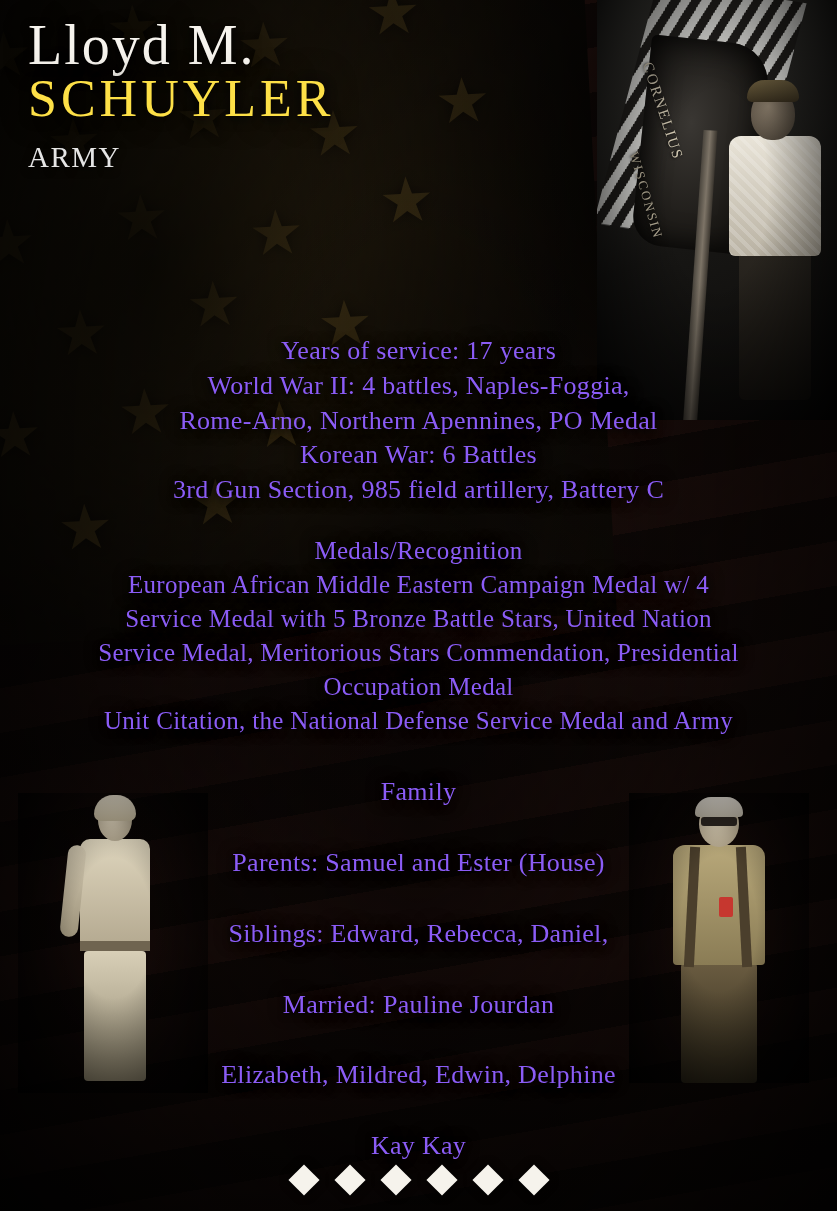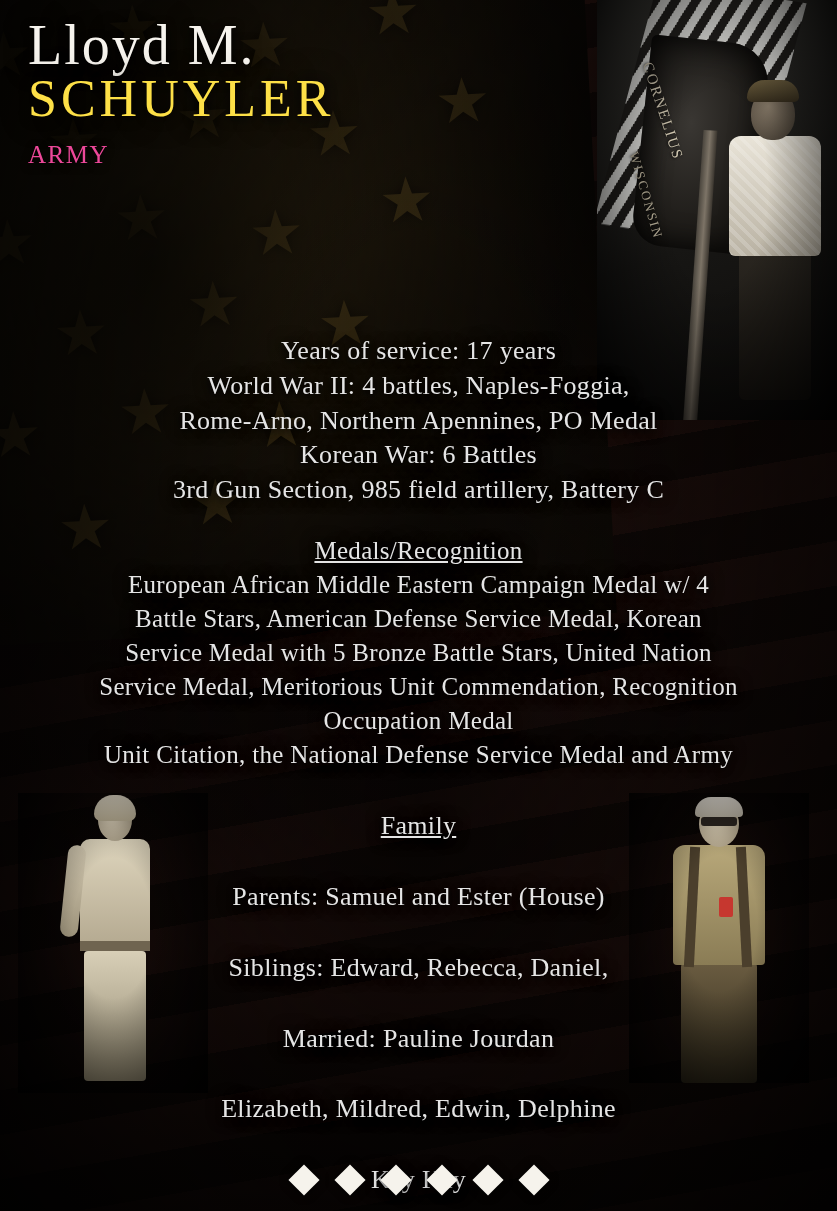--- a/index.html
+++ b/index.html
@@ -108,22 +108,22 @@
     text-shadow: 0 2px 12px rgba(0,0,0,0.95), 0 0 30px rgba(0,0,0,0.85);
   }
   .dates {
     color: #f0ece4;
     font-size: 25px;
     letter-spacing: 1.2px;
     margin-top: 14px;
     text-shadow: 0 2px 8px rgba(0,0,0,0.95);
   }
   .branch {
-    color: #ec4899;
-    font-size: 25px;
+    color: #e5e5e5;
+    font-size: 29px;
     letter-spacing: 1.5px;
     margin-top: 14px;
     text-shadow: 0 2px 8px rgba(0,0,0,0.95);
   }
 
   
   .photo {
     position: absolute;
     z-index: 4;
     overflow: hidden;
@@ -404,33 +404,32 @@
     top: 334px;
     z-index: 7;
     text-align: center;
     padding: 0 28px;
   }
   .block {
     margin-bottom: 26px;
   }
   .block p {
     margin: 0;
-    color: #e5e5e5;
+    color: #8b5cf6;
     font-size: 26px;
     line-height: 1.34;
     letter-spacing: 0.3px;
     text-shadow: 0 2px 7px rgba(0,0,0,0.95), 0 0 16px rgba(0,0,0,0.85);
   }
   .section-title {
     color: #f7f4ec;
     font-size: 28px;
     line-height: 1.4;
     margin: 0 0 2px 0;
     text-shadow: 0 2px 8px rgba(0,0,0,0.95), 0 0 18px rgba(0,0,0,0.85);
-    text-decoration: underline;
   }
   .block-medals p { font-size: 25px; line-height: 1.36; }
   .block-family p { font-size: 26px; line-height: 1.30; margin-top: 37px; }
 
   
   .footer-diamonds {
     position: absolute;
     left: 0;
     right: 0;
     bottom: 20px;
@@ -534,23 +533,22 @@
       <p>Years of service: 17 years</p>
       <p>World War II:  4 battles, Naples-Foggia,</p>
       <p>Rome-Arno, Northern Apennines, PO Medal</p>
       <p>Korean War: 6 Battles</p>
       <p>3rd Gun Section, 985 field artillery, Battery C</p>
     </div>
 
     <div class="block block-medals">
       <p class="section-title">Medals/Recognition</p>
       <p>European African Middle Eastern Campaign Medal w/ 4</p>
-      <p>Battle Stars, American Defense Service Medal, Korean</p>
       <p>Service Medal with 5 Bronze Battle Stars, United Nation</p>
-      <p>Service Medal, Meritorious Unit Commendation, Recognition</p>
+      <p>Service Medal, Meritorious Stars Commendation, Presidential</p>
       <p>Occupation Medal</p>
       <p>Unit Citation, the National Defense Service Medal and Army</p>
     </div>
 
     <div class="block block-family">
       <p class="section-title">Family</p>
       <p>Parents: Samuel and Ester (House)</p>
       <p>Siblings: Edward, Rebecca, Daniel,</p>
       <p>Married: Pauline Jourdan</p>
       <p>Elizabeth, Mildred, Edwin, Delphine</p>

